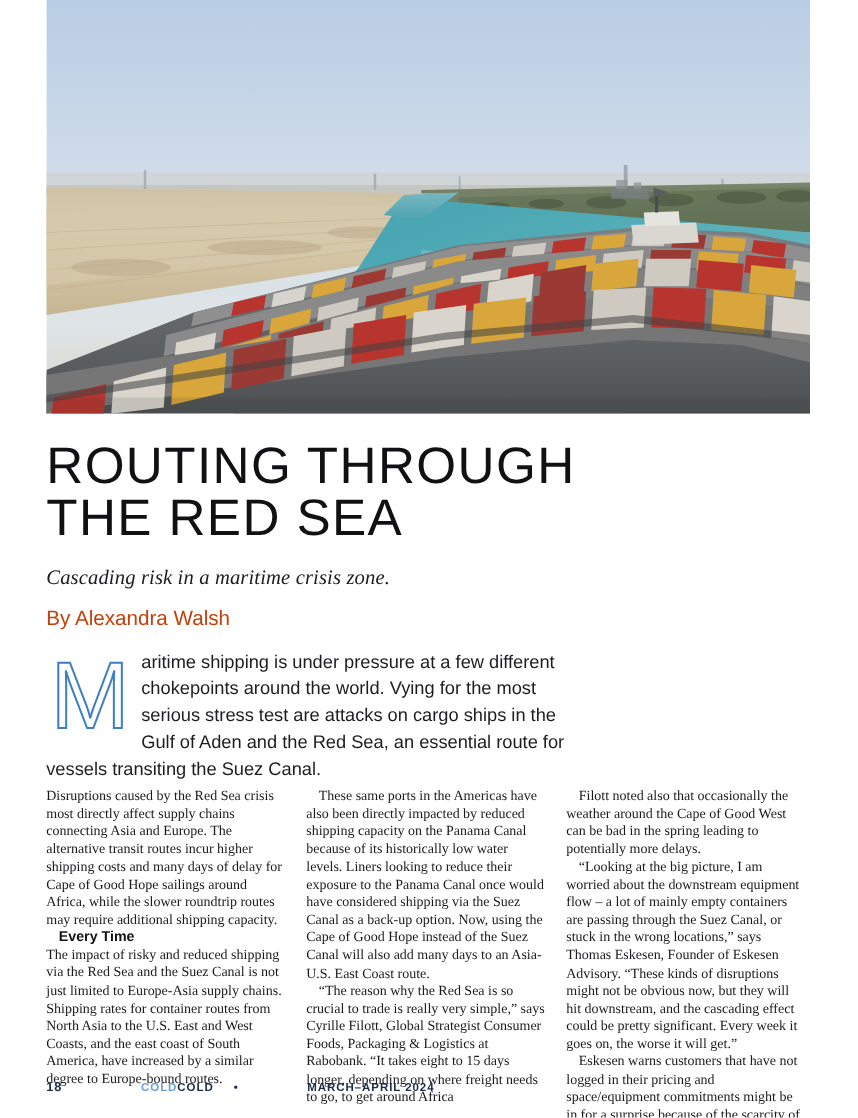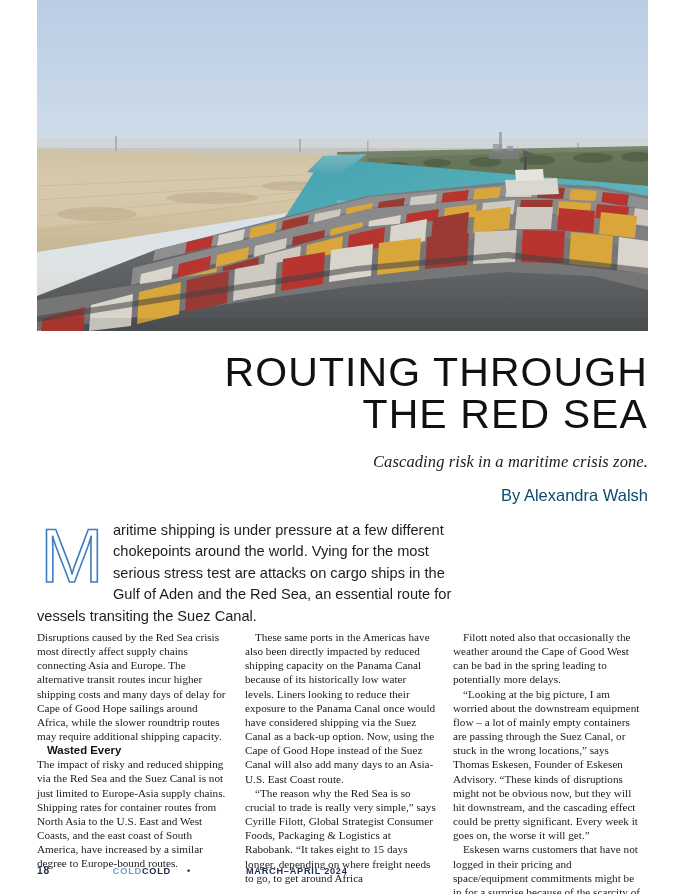--- a/index.html
+++ b/index.html
@@ -26,21 +26,21 @@
     overflow: hidden;
   }
   .hero svg { display: block; width: 100%; height: 100%; }
 
   
   .titleblock {
     position: absolute;
     left: 37px;
     top: 352px;
     width: 611px;
-    text-align: right;
+    text-align: left;
   }
   .headline {
     font-family: "Liberation Sans", sans-serif;
     font-weight: 300;
     font-size: 41px;
     line-height: 1.02;
     letter-spacing: 1.1px;
     color: #111114;
     margin: 0;
     white-space: pre-line;
@@ -51,21 +51,21 @@
     font-weight: 400;
     font-size: 16.5px;
     color: #1b1b20;
     margin: 16px 0 0 0;
     letter-spacing: .1px;
   }
   .byline {
     font-family: "Liberation Sans", sans-serif;
     font-weight: 400;
     font-size: 16.5px;
-    color: #0c4a6e;
+    color: #c2410c;
     margin: 14px 0 0 0;
   }
 
   
   .deck {
     position: absolute;
     left: 37px;
     top: 520px;
     width: 415px;
     font-family: "Liberation Sans", sans-serif;
@@ -356,21 +356,21 @@
       <text x="35" y="60" text-anchor="middle" font-family="Liberation Sans, sans-serif" font-size="76" font-weight="300" fill="#ffffff" stroke="#3d7fc1" stroke-width="1.6">M</text>
     </svg>
   </span>
   <span>aritime shipping is under pressure at a few different chokepoints around the world. Vying for the most serious stress test are attacks on cargo ships in the Gulf of Aden and the Red Sea, an essential route for vessels transiting the Suez Canal.</span>
 </div>
 
 <div class="cols">
 
   <div class="col">
     <p class="noindent">Disruptions caused by the Red Sea crisis most directly affect supply chains connecting Asia and Europe. The alternative transit routes incur higher shipping costs and many days of delay for Cape of Good Hope sailings around Africa, while the slower roundtrip routes may require additional shipping capacity.</p>
-    <p class="sect-head">Wasted Every</p>
+    <p class="sect-head">Every Time</p>
     <p class="noindent">The impact of risky and reduced shipping via the Red Sea and the Suez Canal is not just limited to Europe-Asia supply chains. Shipping rates for container routes from North Asia to the U.S. East and West Coasts, and the east coast of South America, have increased by a similar degree to Europe-bound routes.</p>
   </div>
 
   <div class="col">
     <p>These same ports in the Americas have also been directly impacted by reduced shipping capacity on the Panama Canal because of its historically low water levels. Liners looking to reduce their exposure to the Panama Canal once would have considered shipping via the Suez Canal as a back-up option. Now, using the Cape of Good Hope instead of the Suez Canal will also add many days to an Asia-U.S. East Coast route.</p>
     <p>“The reason why the Red Sea is so crucial to trade is really very simple,” says Cyrille Filott, Global Strategist Consumer Foods, Packaging &amp; Logistics at Rabobank. “It takes eight to 15 days longer, depending on where freight needs to go, to get around Africa</p>
   </div>
 
   <div class="col">
     <p>Filott noted also that occasionally the weather around the Cape of Good West can be bad in the spring leading to potentially more delays.</p>

